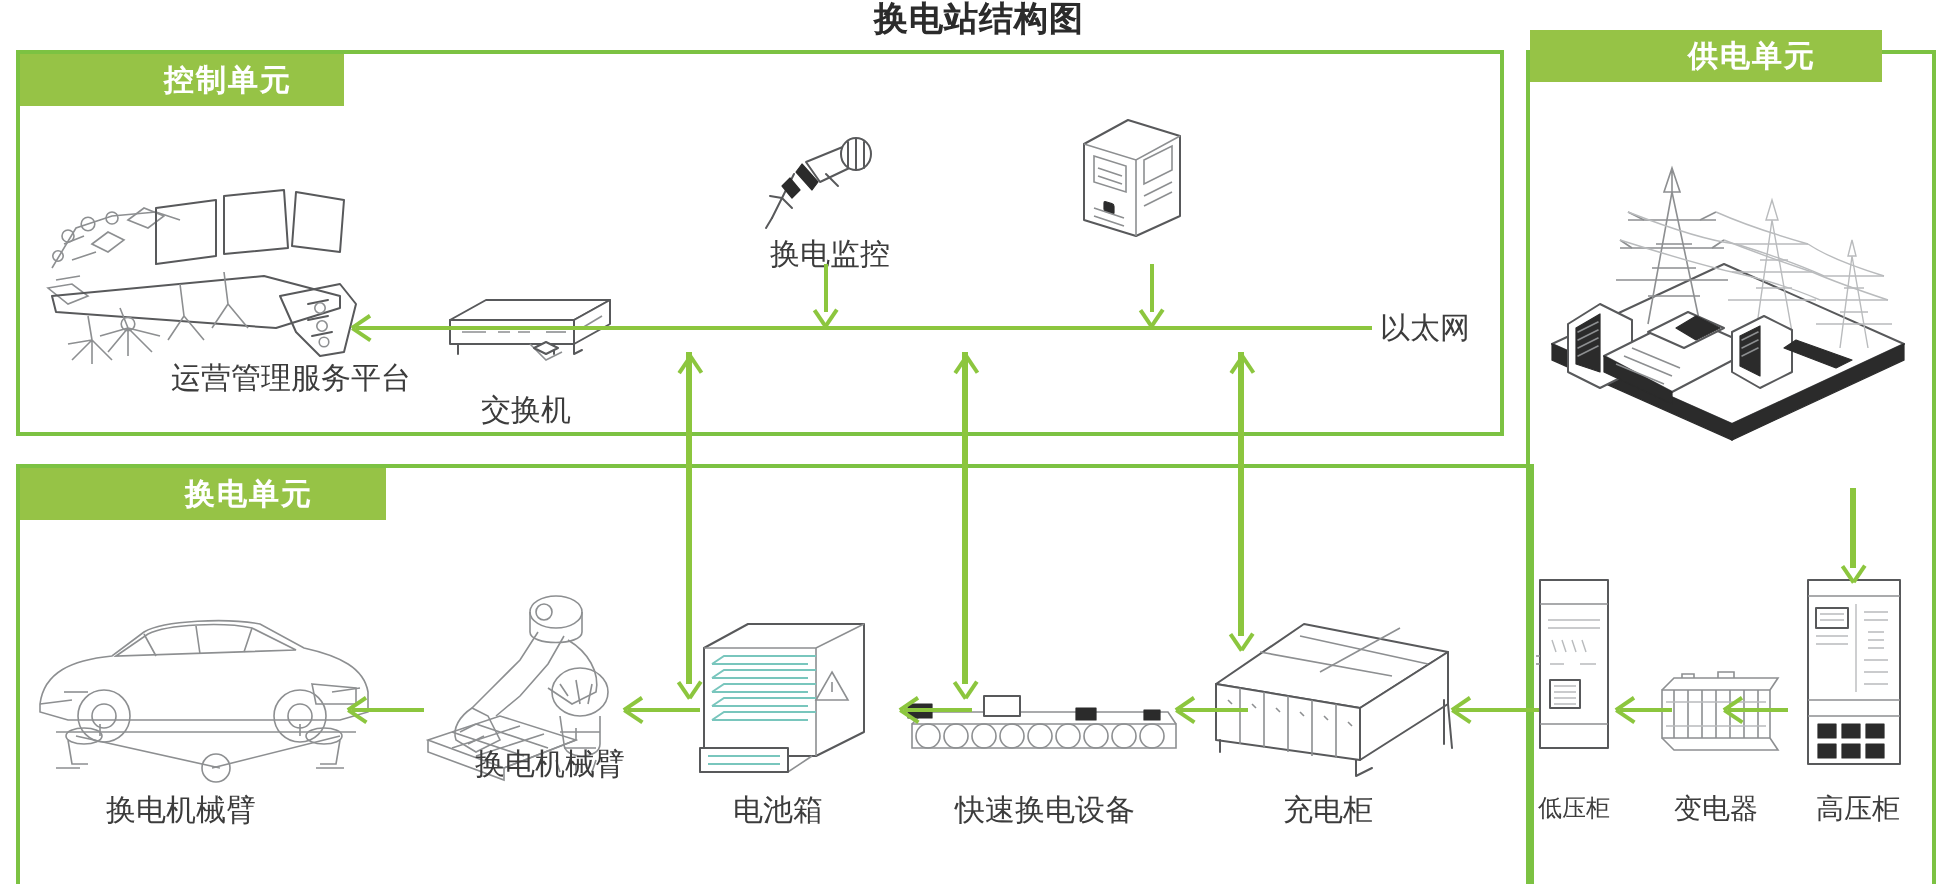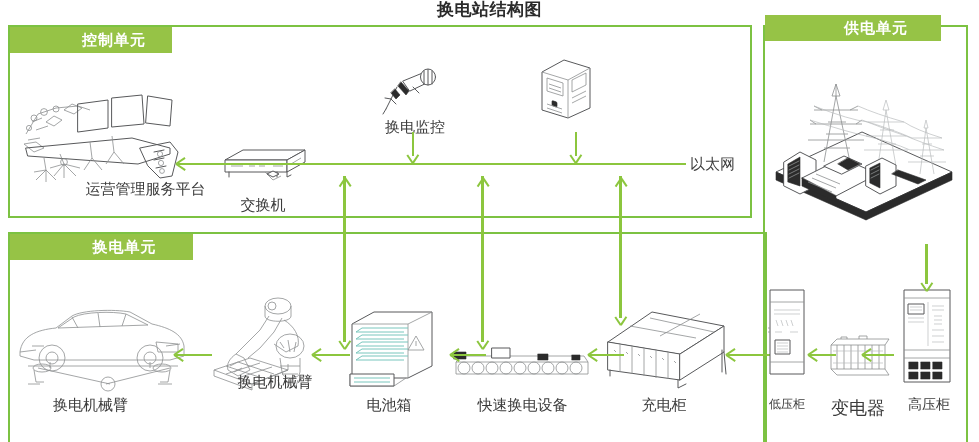--- a/index.html
+++ b/index.html
@@ -414,21 +414,21 @@
         <path d="M4 10 L10 4 L62 4 L58 10"></path>
         <path d="M10 10 L10 34 M17 10 L17 34 M24 10 L24 34 M31 10 L31 34 M38 10 L38 34 M45 10 L45 34 M52 10 L52 34"></path>
         <path d="M4 34 L10 40 L62 40 L58 34"></path>
         <path d="M14 4 L14 2 L20 2 L20 4 M32 4 L32 1 L40 1 L40 4"></path>
       </g>
       <g class="ln-t">
           <path d="M6 16 L56 16 M6 28 L56 28"></path>
         </g>
     </svg>
   </div>
-  <div class="caption caption-small" id="cap-transformer" style="left:826px;top:396px;width:64px;font-size:18px;">变电器</div>
+  <div class="caption caption-small" id="cap-transformer" style="left:826px;top:396px;width:64px;font-size:14px;">变电器</div>
 
   <div class="art" id="art-hv" style="left:900px;top:288px;">
     <svg width="56" height="96" viewBox="0 0 56 96">
       <path class="fl-w" d="M4 2 L50 2 L50 94 L4 94 Z"></path>
       <path class="ln-l" d="M4 10 L50 10 M4 62 L50 62 M4 70 L50 70"></path>
       <g class="ln-t">
         <path d="M28 14 L28 58"></path>
         <path d="M32 18 L44 18 M32 22 L44 22"></path>
         <path d="M34 28 L42 28 M34 32 L42 32 M34 36 L42 36"></path>
         <path d="M8 30 L24 30 M8 34 L24 34"></path>

